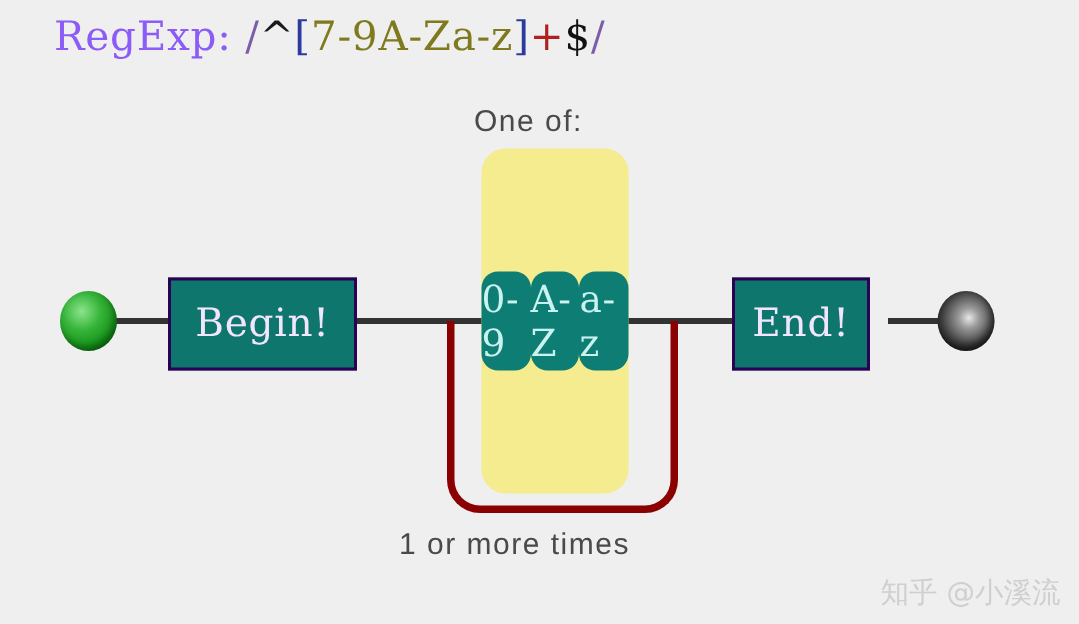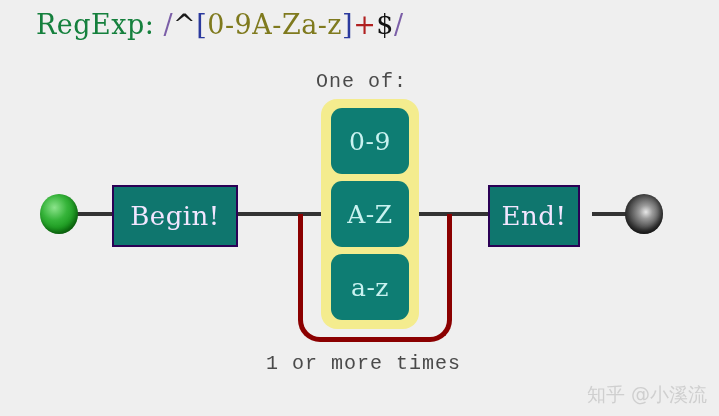--- a/index.html
+++ b/index.html
@@ -20,32 +20,32 @@
   #regexp-line {
     position: absolute;
     left: 36px;
     top: 9px;
     font-family: "DejaVu Serif", serif;
     font-size: 27px;
     letter-spacing: 0.5px;
     white-space: pre;
     color: #1a1a1a;
   }
-  #regexp-line .lbl       { color: #15803d; }
+  #regexp-line .lbl       { color: #8b5cf6; }
   #regexp-line .slash     { color: #7b5ea7; }
   #regexp-line .anchor    { color: #1a1a1a; }
   #regexp-line .bracket   { color: #2b3a9e; }
   #regexp-line .charclass { color: #7f7a1e; }
   #regexp-line .quant     { color: #b02020; }
   #regexp-line .dollar    { color: #111111; }
 
   
   .caption {
     position: absolute;
-    font-family: Liberation Mono, monospace;
+    font-family: Liberation Sans, sans-serif;
     font-size: 20px;
     color: #4a4a4a;
     white-space: pre;
     letter-spacing: 1px;
   }
   #one-of-label { left: 316px; top: 70px; }
   #repeat-label { left: 266px; top: 352px; }
 
   
   .node-sphere {
@@ -96,21 +96,21 @@
   
   #one-of-group {
     position: absolute;
     left: 321px;
     top: 99px;
     width: 98px;
     height: 230px;
     background: #f4ec8e;
     border-radius: 16px;
     display: flex;
-    flex-direction: column;
+    flex-direction: row;
     align-items: center;
     justify-content: space-between;
     padding: 9px 0;
     box-sizing: border-box;
   }
   .choice-box {
     width: 78px;
     height: 66px;
     background: #0e7d73;
     border-radius: 11px;
@@ -146,21 +146,21 @@
     font-family: "DejaVu Sans", sans-serif;
     font-size: 19px;
     color: #cfcfcf;
     white-space: pre;
     margin-left: 20px;
   }
 </style>
 </head>
 <body>
 
-<div id="regexp-line"><span class="lbl">RegExp: </span><span class="slash">/</span><span class="anchor">^</span><span class="bracket">[</span><span class="charclass">0-9A-Za-z</span><span class="bracket">]</span><span class="quant">+</span><span class="dollar">$</span><span class="slash">/</span></div>
+<div id="regexp-line"><span class="lbl">RegExp: </span><span class="slash">/</span><span class="anchor">^</span><span class="bracket">[</span><span class="charclass">7-9A-Za-z</span><span class="bracket">]</span><span class="quant">+</span><span class="dollar">$</span><span class="slash">/</span></div>
 
 <div class="caption" id="one-of-label">One of:</div>
 
 <div class="connector" id="conn-start-begin"></div>
 <div class="connector" id="conn-begin-group"></div>
 <div class="connector" id="conn-group-end"></div>
 <div class="connector" id="conn-end-node"></div>
 
 <div class="node-sphere" id="start-node"></div>
 <div class="node-sphere" id="end-node"></div>

